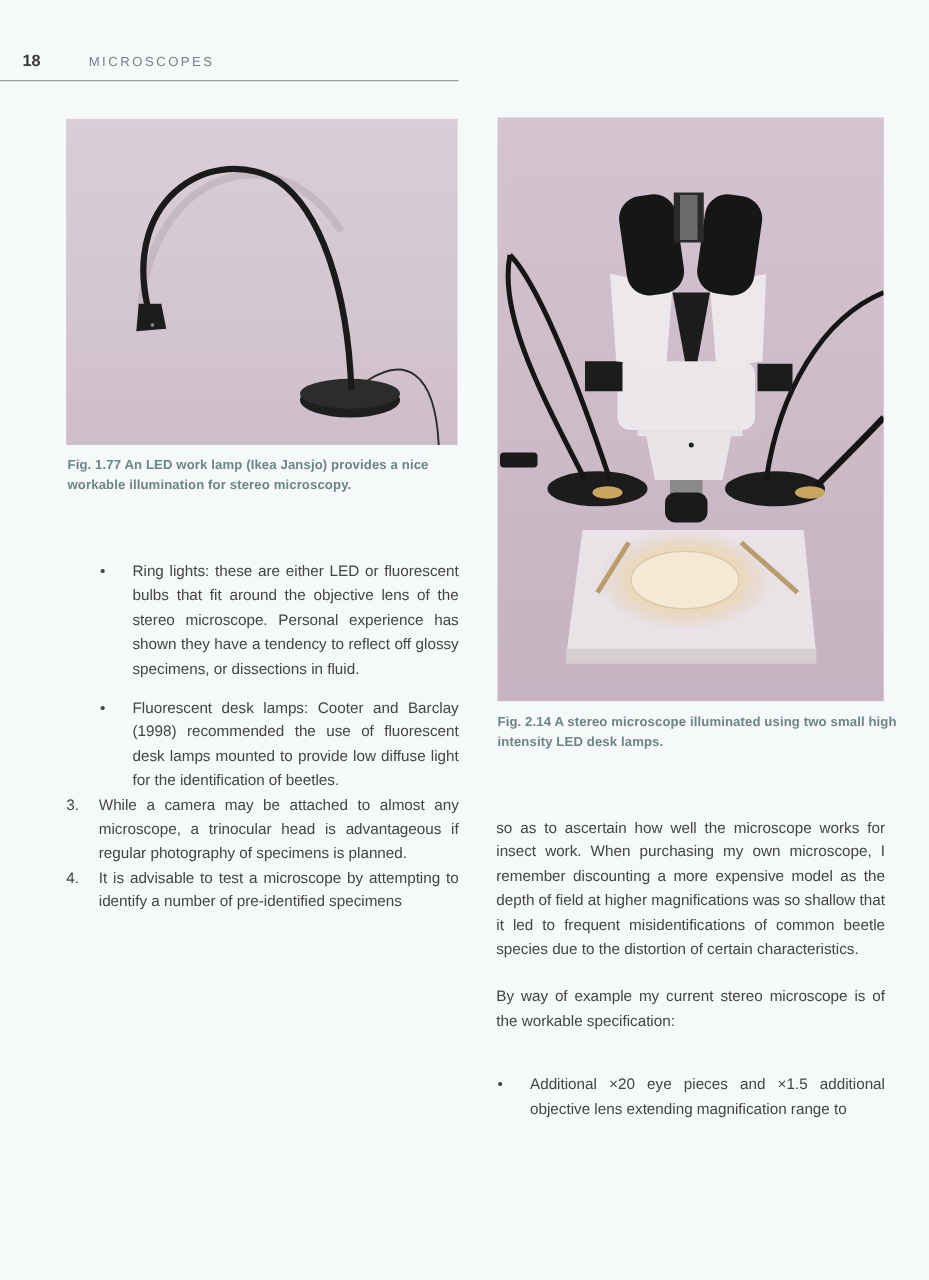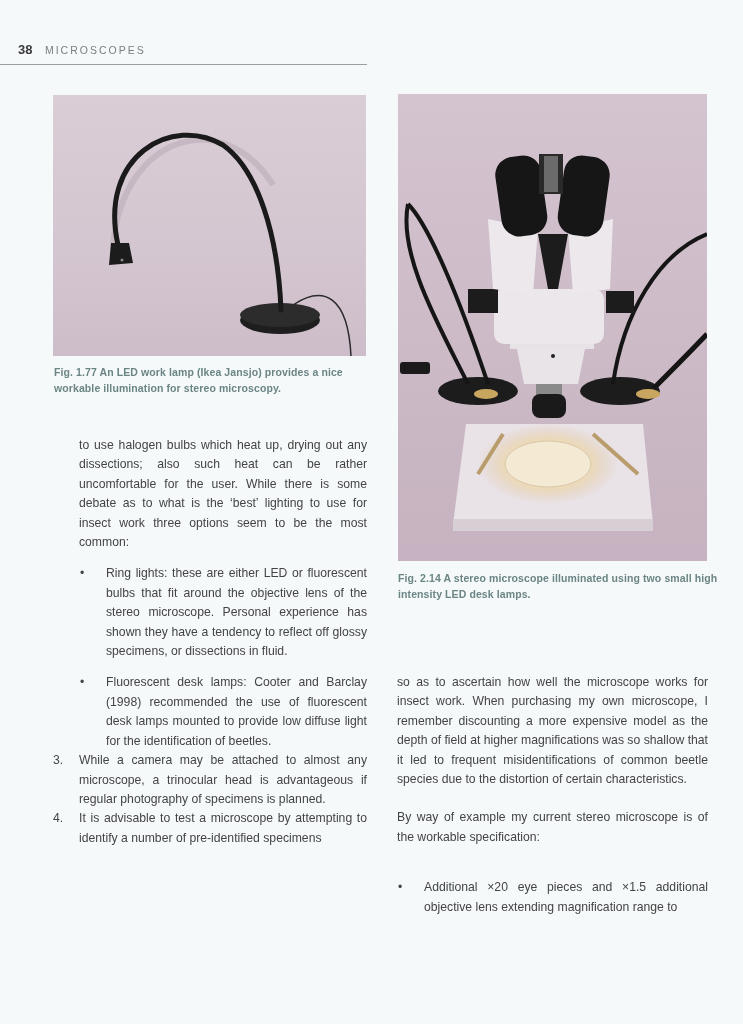--- a/index.html
+++ b/index.html
@@ -4,56 +4,56 @@
   <style>
     html, body { margin: 0; padding: 0; }
     body {
       width: 743px; height: 1024px; position: relative; overflow: hidden;
       background: #f5f9fa;
       font-family: "Liberation Sans", "DejaVu Sans", sans-serif;
       color: #3d3d3d;
     }
     .running-head { position: absolute; left: 18px; top: 40px; width: 350px; }
     .running-head .num { font-weight: bold; font-size: 13px; color: #3a3a3a; }
-    .running-head .title { font-size: 10.5px; letter-spacing: 2px; color: #7a7e80; margin-left: 8px; }
+    .running-head .title { font-size: 10.5px; letter-spacing: 2px; color: #7a7e80; margin-left: 34px; }
     .rule { position: absolute; left: 0; top: 64px; width: 367px; height: 1px; background: #9aa0a2; }
 
     .photo { position: absolute; overflow: hidden; background: #d6c8d2; }
     .photo svg { width: 100%; height: 100%; display: block; }
     #fig13 { left: 53px; top: 95px; width: 313px; height: 261px; }
     #fig14 { left: 398px; top: 94px; width: 309px; height: 467px; }
 
     .caption {
       position: absolute; font-size: 10.5px; line-height: 16px;
       color: #6b8584; font-weight: bold; letter-spacing: 0.1px;
     }
     #cap13 { left: 54px; top: 364px; width: 320px; }
     #cap14 { left: 398px; top: 570px; width: 320px; }
 
     .body-text {
       position: absolute; font-size: 12.2px; line-height: 19.4px;
       color: #444; text-align: justify;
     }
     .body-text p { margin: 0; }
     #leftcol { left: 79px; top: 436px; width: 288px; }
-    #rightcol { left: 397px; top: 673px; width: 311px; }
+    #rightcol { left: 397px; top: 653px; width: 311px; }
 
     ul.bullets { list-style: none; margin: 0; padding: 0; }
     ul.bullets li { position: relative; padding-left: 27px; text-align: justify; margin-top: 12px; }
     ul.bullets li::before { content: "•"; position: absolute; left: 1px; top: 0; }
     ol.numbered { list-style: none; margin: 0; padding: 0; }
     ol.numbered li { position: relative; padding-left: 0; text-align: justify; }
     ol.numbered li .n { position: absolute; left: -26px; top: 0; }
     .gap { height: 19px; }
   </style>
 </head>
 <body>
 
 <div class="running-head">
-  <span class="num">38</span>
+  <span class="num">18</span>
   <span class="title">MICROSCOPES</span>
 </div>
 <div class="rule"></div>
 
 <div class="photo" id="fig13">
   <svg viewBox="0 0 313 261" preserveAspectRatio="none">
     <defs>
       <linearGradient id="bg13" x1="0" y1="0" x2="0" y2="1">
         <stop offset="0" stop-color="#d9cdd6"></stop>
         <stop offset="0.6" stop-color="#d4c6d0"></stop>
@@ -130,21 +130,20 @@
 
     <rect x="100" y="62" width="46" height="80" rx="18" fill="#161616" transform="rotate(-8 123 100)"></rect>
     <rect x="163" y="62" width="46" height="80" rx="18" fill="#161616" transform="rotate(8 186 100)"></rect>
     <rect x="141" y="60" width="24" height="40" fill="#2a2a2a"></rect>
     <rect x="146" y="62" width="14" height="36" fill="#6b6b6b"></rect>
   </svg>
 </div>
 <div class="caption" id="cap14">Fig. 2.14 A stereo microscope illuminated using two small high intensity LED desk lamps.</div>
 
 <div class="body-text" id="leftcol">
-  <p>to use halogen bulbs which heat up, drying out any dissections; also such heat can be rather uncomfortable for the user. While there is some debate as to what is the ‘best’ lighting to use for insect work three options seem to be the most common:</p>
   <ul class="bullets">
     <li>Ring lights: these are either LED or fluorescent bulbs that fit around the objective lens of the stereo microscope. Personal experience has shown they have a tendency to reflect off glossy specimens, or dissections in fluid.</li>
     <li>Fluorescent desk lamps: Cooter and Barclay (1998) recommended the use of fluorescent desk lamps mounted to provide low diffuse light for the identification of beetles.</li>
   </ul>
   <ol class="numbered">
     <li>
       <span class="n">3.</span>
       <span>While a camera may be attached to almost any microscope, a trinocular head is advantageous if regular photography of specimens is planned.</span>
     </li>
     <li>

